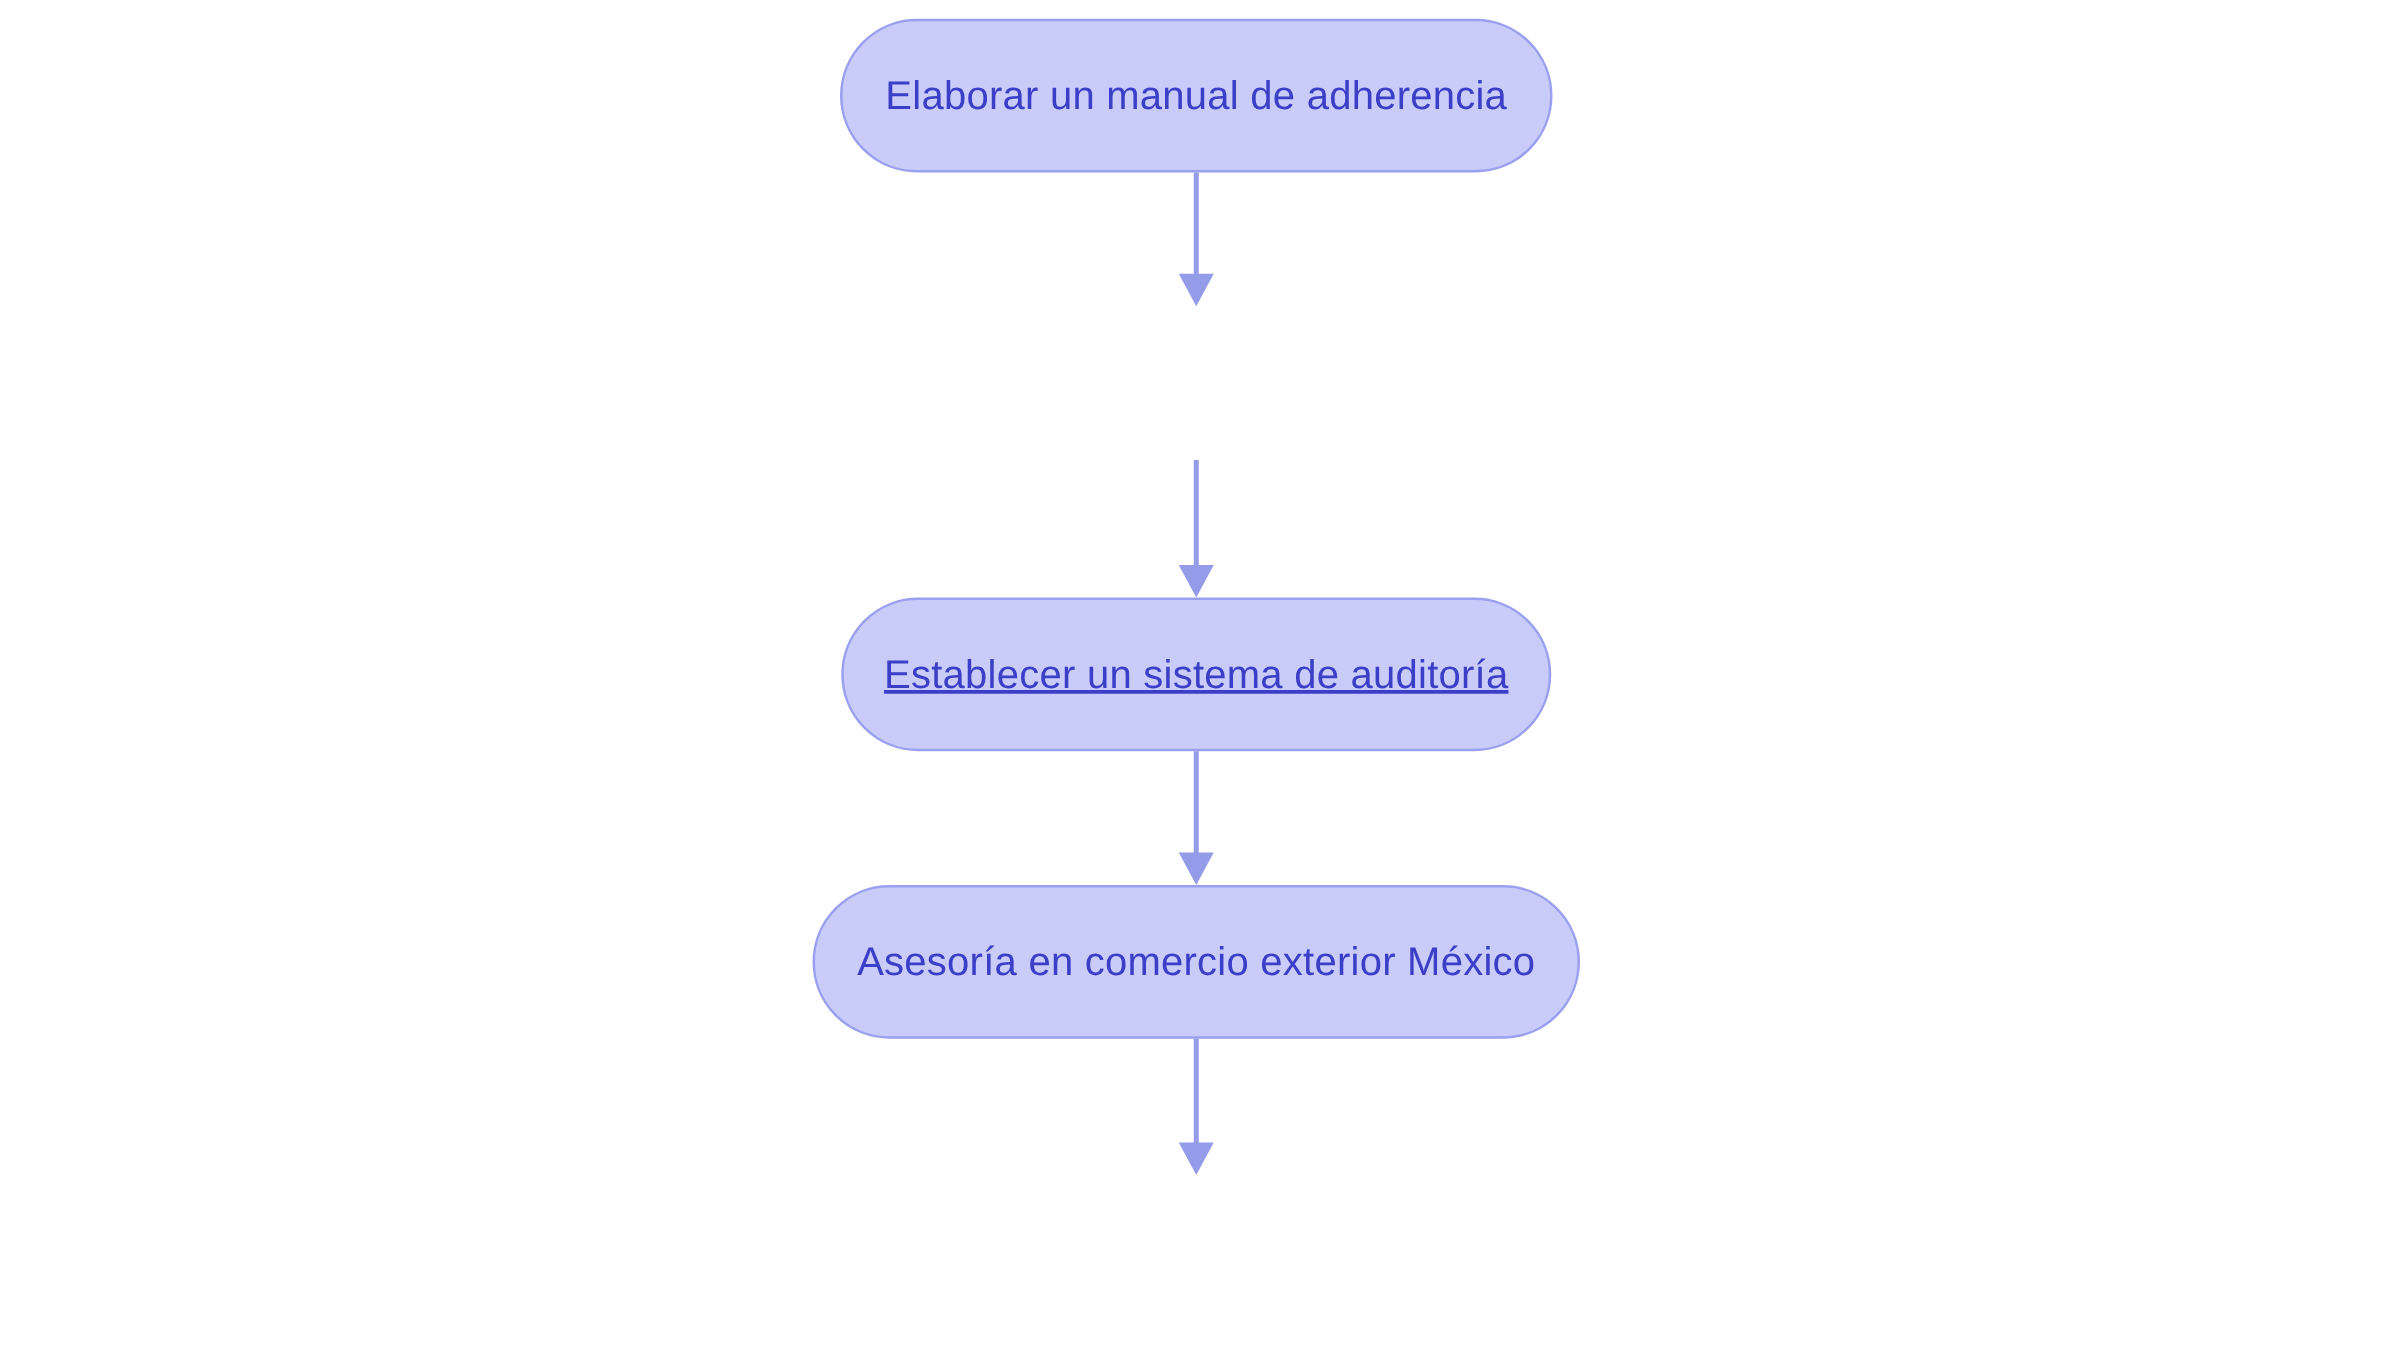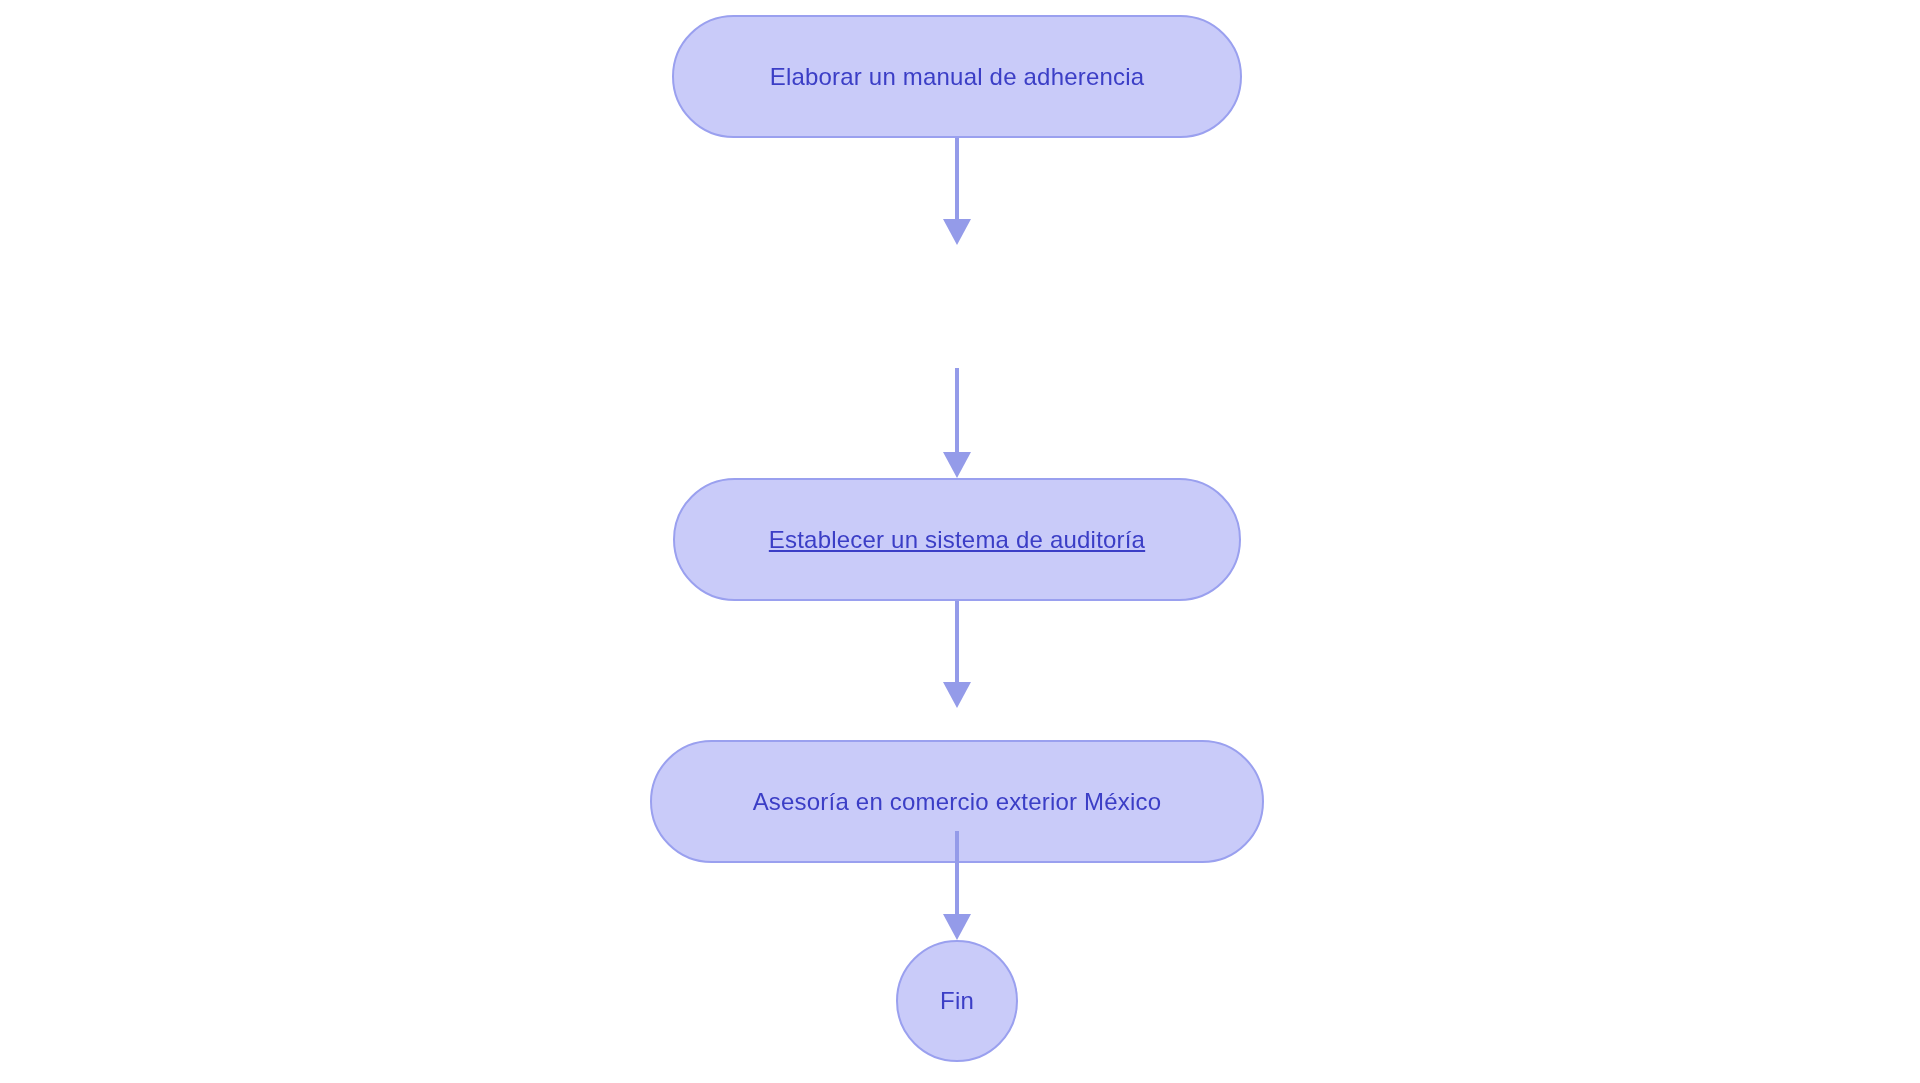--- a/index.html
+++ b/index.html
@@ -18,30 +18,30 @@
   .node {
     position: absolute;
     box-sizing: border-box;
     background: #c9cbf9;
     border: 2px solid #9aa0ef;
     color: #3b3ec6;
     display: flex;
     align-items: center;
     justify-content: center;
     text-align: center;
-    font-size: 24px;
+    font-size: 32px;
     letter-spacing: 0.2px;
   }
   .pill { border-radius: 62px; height: 123px; }
   .circle { border-radius: 50%; width: 122px; height: 122px; }
 
   .n1 { left: 672px; top: 15px;  width: 570px; }
   .n2 { left: 765px; top: 245px; width: 384px; }
   .n3 { left: 673px; top: 478px; width: 568px; text-decoration: underline; }
-  .n4 { left: 650px; top: 708px; width: 614px; margin-top: 32px; }
+  .n4 { left: 650px; top: 708px; width: 614px; }
   .n5 { left: 896px; top: 940px; }
 
   .arrow { position: absolute; left: 943px; width: 28px; }
   .a1 { top: 138px; height: 107px; }
   .a2 { top: 368px; height: 110px; }
   .a3 { top: 601px; height: 107px; }
   .a4 { top: 831px; height: 109px; }
 
   .arrow .shaft {
     position: absolute;
@@ -94,17 +94,14 @@
 
   <div class="node pill n4">
     <span class="node-label">Asesoría en comercio exterior México</span>
   </div>
 
   <div class="arrow a4">
     <div class="shaft"></div>
     <div class="head"></div>
   </div>
 
-  <div class="node circle n5">
-    <span class="node-label">Fin</span>
-  </div>
 
 </div>
 
 </body></html>

